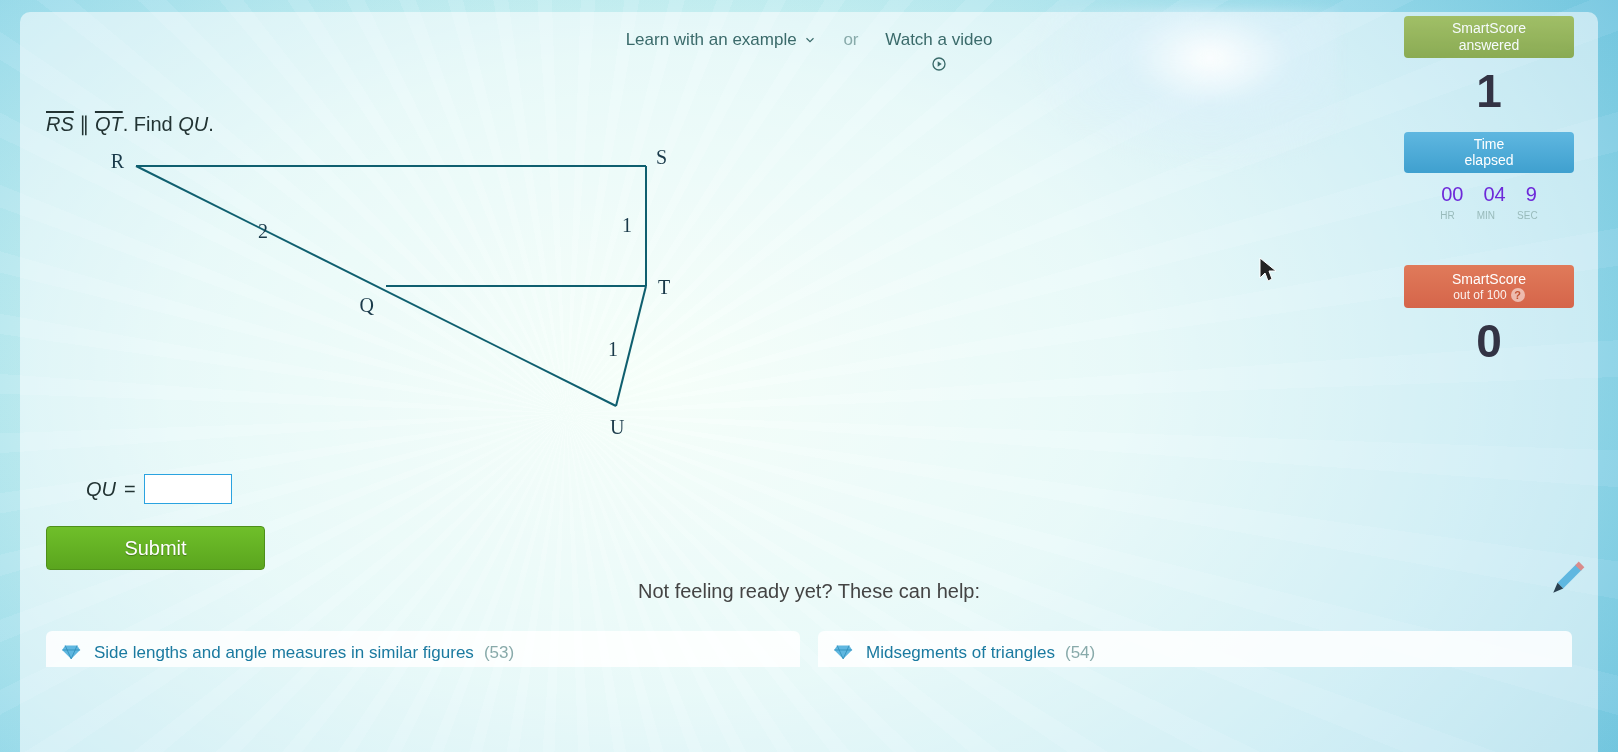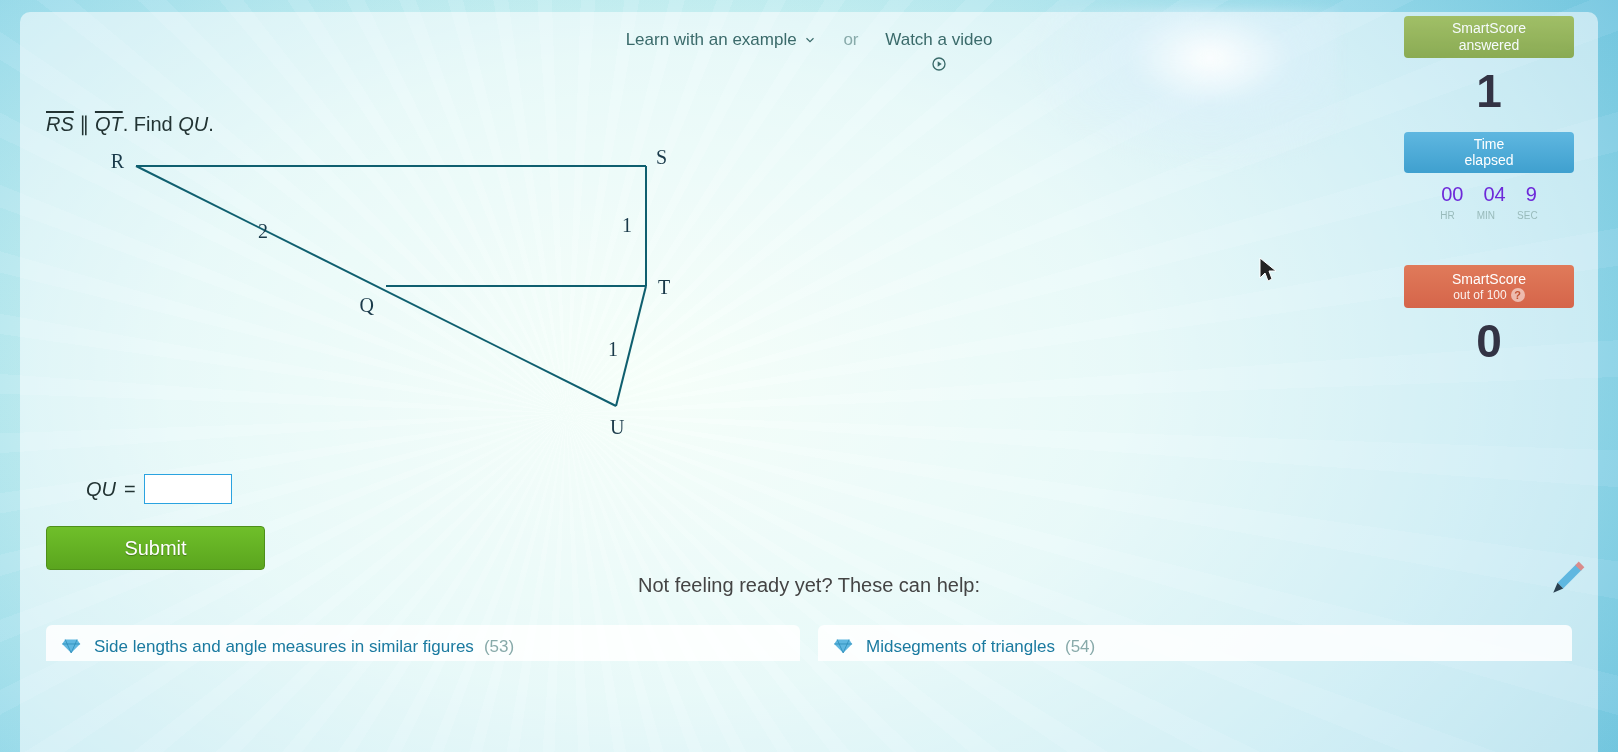--- a/index.html
+++ b/index.html
@@ -92,21 +92,21 @@
     margin-top: 34px;
     font-size: 24px;
     color: #1a7aa0;
     font-weight: 600;
     cursor:pointer;
   }
   .notready {
     text-align:center;
     font-size: 20px;
     color:#444;
-    margin-top: 4px;
+    margin-top: 10px;
   }
 
   .help-row {
     display:flex; gap:18px;
     margin-top: 28px;
   }
   .help-card {
     flex:1;
     background: rgba(255,255,255,0.85);
     border-radius: 6px 6px 0 0;

